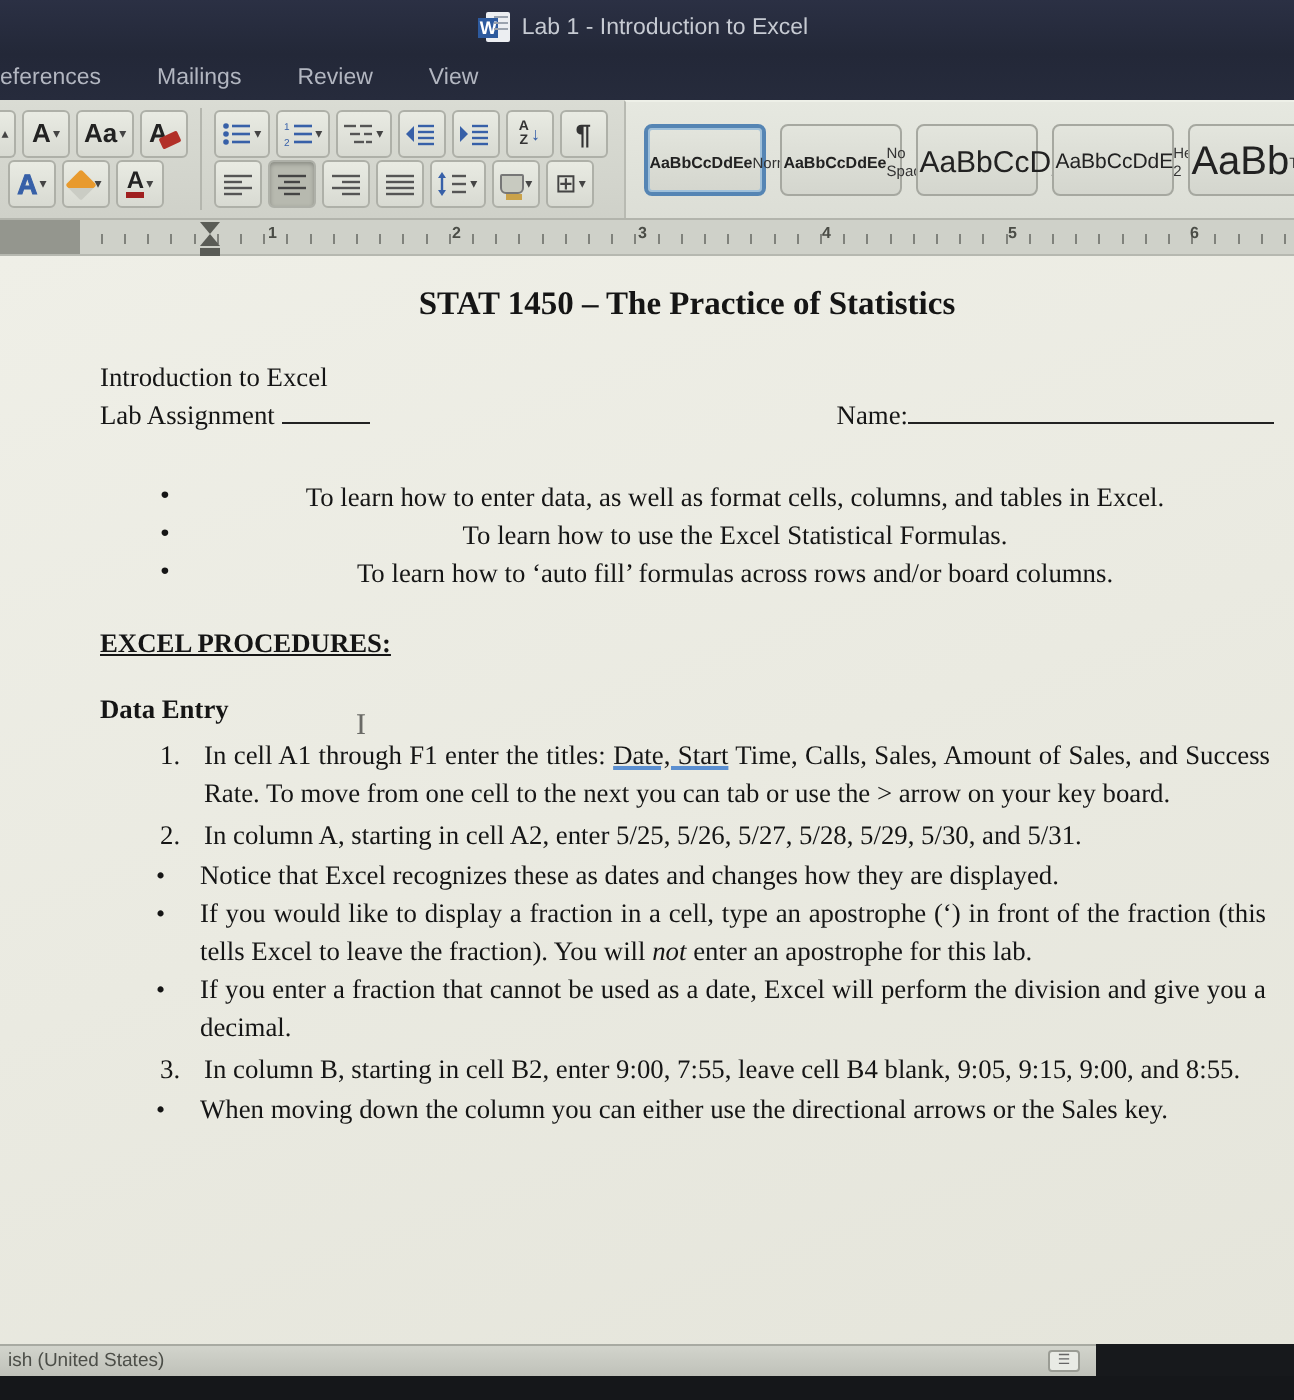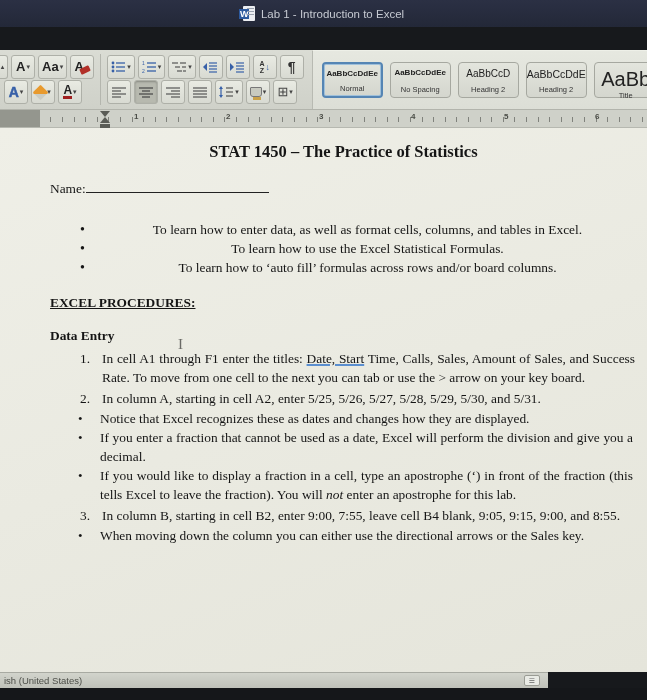--- a/index.html
+++ b/index.html
@@ -64,28 +64,28 @@
   
   .styles-panel {
     margin-left:4px; flex:1; background:linear-gradient(180deg,#e6e8e0,#dcded6);
     border-left:1px solid #b8bab2; border-top:1px solid #eef0e8;
     display:flex; align-items:center; gap:7px; padding:4px 0 4px 9px; overflow:hidden;
   }
   .style-box {
     width:61px; height:36px; flex:0 0 auto;
     background:linear-gradient(180deg,#e3e5dd,#d4d6ce);
     border:1px solid #a6a8a0; border-radius:4px;
-    display:flex; flex-direction:column; justify-content:space-between; align-items:center;
+    display:flex; flex-direction:row; justify-content:space-between; align-items:center;
     padding:5px 1px 3px; cursor:pointer;
   }
   .style-box.sel { border:2px solid #5585b4; box-shadow:0 0 0 1px #9fc0da inset; }
   .style-box .prev { color:#222; white-space:nowrap; }
   .style-box .lbl { font-size:7.5px; color:#333; }
   .prev-s { font-size:8px; font-weight:bold; }
-  .prev-h1 { font-size:10px; }
+  .prev-h1 { font-size:15px; }
   .prev-h2 { font-size:10.5px; }
   .prev-t { font-size:20px; }
   .style-box.cut { width:64px; margin-right:-14px; }
 
   
   .ruler {
     position:absolute; top:110px; left:0; width:647px; height:18px;
     background:#cfd1c9; border-bottom:1px solid #b6b8b0;
     background-image:repeating-linear-gradient(to right,#80827c 0 1px,transparent 1px 11.6px);
     background-size:auto 5px; background-repeat:repeat-x; background-position:4px 7px;
@@ -139,20 +139,26 @@
 </head>
 <body>
 
 <div class="screen">
 
   <div class="titlebar">
     <span class="doc-icon"></span>
     <span class="title-text">Lab 1 - Introduction to Excel</span>
   </div>
 
+  <div class="tabsrow">
+    <span class="tab">eferences</span>
+    <span class="tab">Mailings</span>
+    <span class="tab">Review</span>
+    <span class="tab">View</span>
+  </div>
 
   <div class="ribbon">
 
     <div class="grp">
       <div class="grp-row">
         <button class="rbtn partial">
             <span class="caret">▴</span>
           </button>
         <button class="rbtn">
             <span class="glyphA">A</span>
@@ -362,20 +368,24 @@
       <div class="tri-u"></div>
       <div class="sq"></div>
     </div>
   </div>
 
   <div class="doc">
     <div class="doc-title">STAT 1450 – The Practice of Statistics</div>
 
     <div class="intro-row">
       <div>
+        <div>Introduction to Excel</div>
+        <div><span>Lab Assignment </span><span class="uline u-lab"></span></div>
+      </div>
+      <div>
         <span>Name:</span><span class="uline u-name"></span>
       </div>
     </div>
 
     <ul class="obj-list">
       <li>To learn how to enter data, as well as format cells, columns, and tables in Excel.</li>
       <li>To learn how to use the Excel Statistical Formulas.</li>
       <li>To learn how to ‘auto fill’ formulas across rows and/or board columns.</li>
     </ul>
 
@@ -390,22 +400,22 @@
       <span class="n">1.</span>
       <span class="t"><span>In cell A1 through F1 enter the titles:  </span><span class="flagged">Date, Start</span><span> Time,  Calls,  Sales,  Amount of Sales, and  Success Rate.  To move from one cell to the next you can tab or use the &gt; arrow on your key board.</span></span>
     </div>
 
     <div class="step">
       <span class="n">2.</span>
       <span class="t">In column A, starting in cell A2, enter 5/25, 5/26, 5/27, 5/28, 5/29, 5/30, and 5/31.</span>
     </div>
     <ul class="sub-list">
       <li>Notice that Excel recognizes these as dates and changes how they are displayed.</li>
+      <li><span>If you would like to display a fraction in a cell, type an apostrophe (‘) in front of the fraction (this tells Excel to leave the fraction).  You will </span><span class="it">not</span><span> enter an apostrophe for this lab.</span></li>
       <li>If you enter a fraction that cannot be used as a date, Excel will perform the division and give you a decimal.</li>
-      <li><span>If you would like to display a fraction in a cell, type an apostrophe (‘) in front of the fraction (this tells Excel to leave the fraction).  You will </span><span class="it">not</span><span> enter an apostrophe for this lab.</span></li>
     </ul>
 
     <div class="step">
       <span class="n">3.</span>
       <span class="t">In column B, starting in cell B2, enter 9:00, 7:55, leave cell B4 blank, 9:05, 9:15, 9:00, and 8:55.</span>
     </div>
     <ul class="sub-list">
       <li>When moving down the column you can either use the directional arrows or the Sales key.</li>
     </ul>
   </div>

